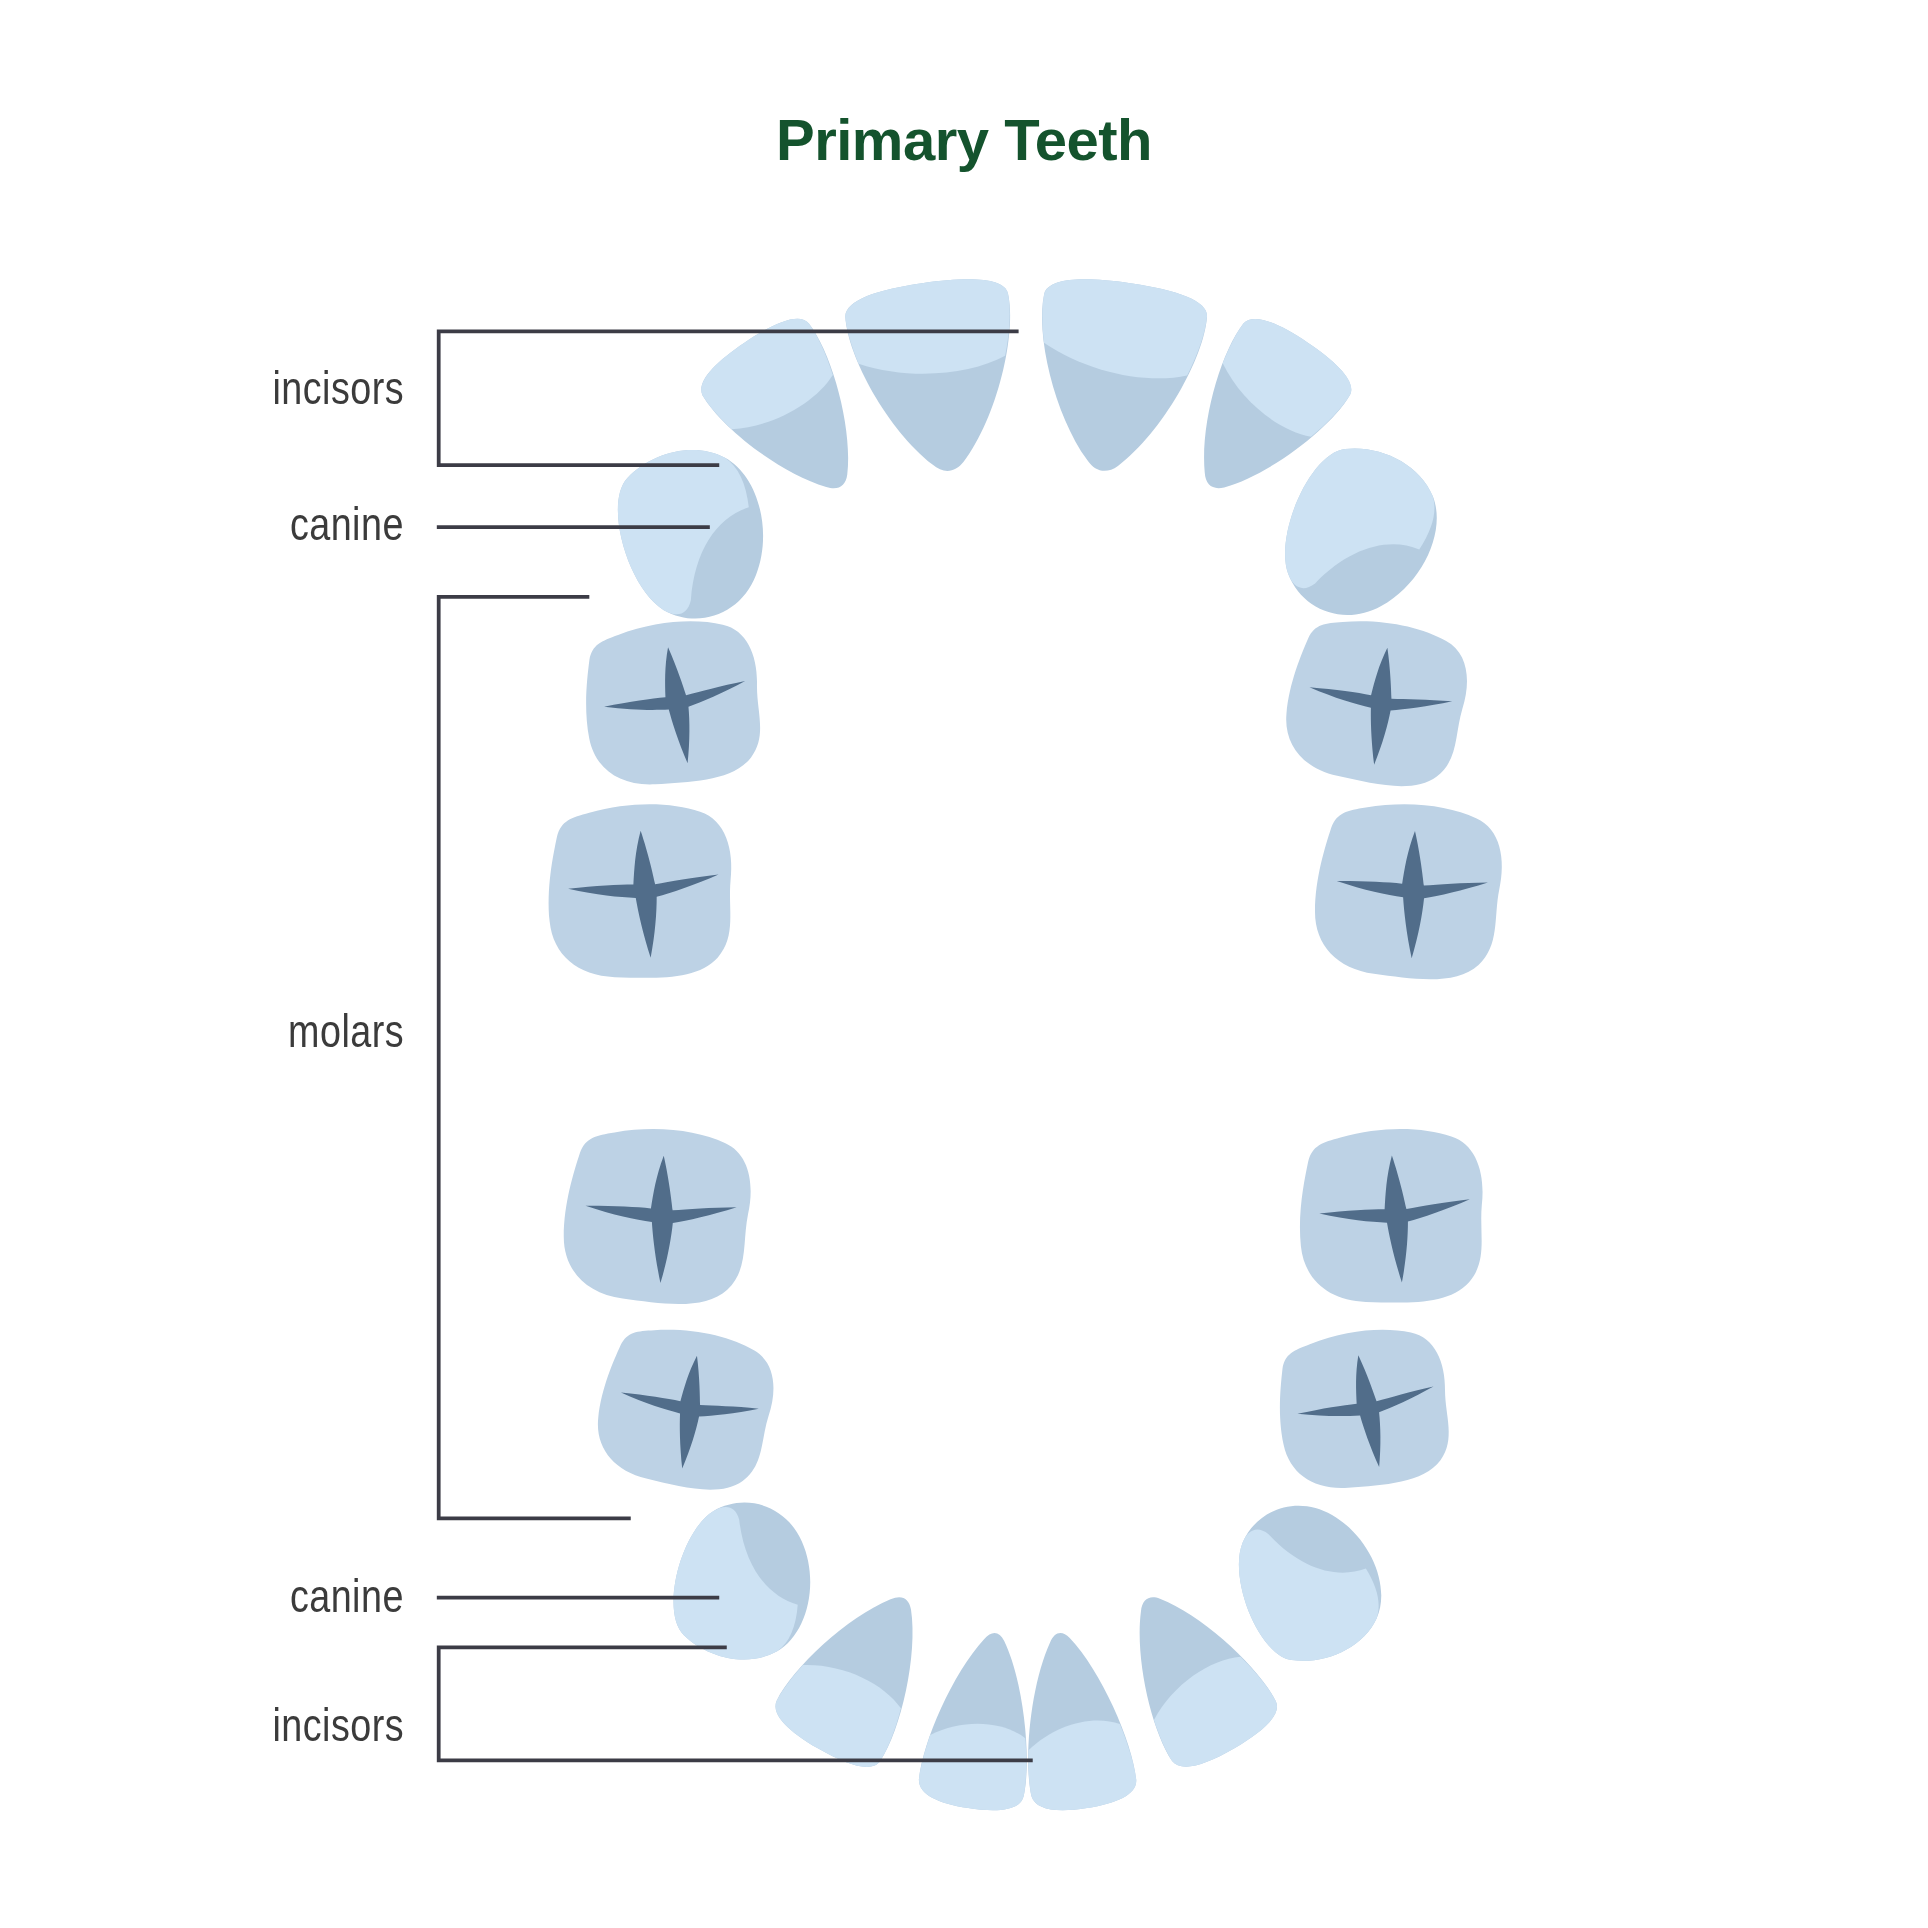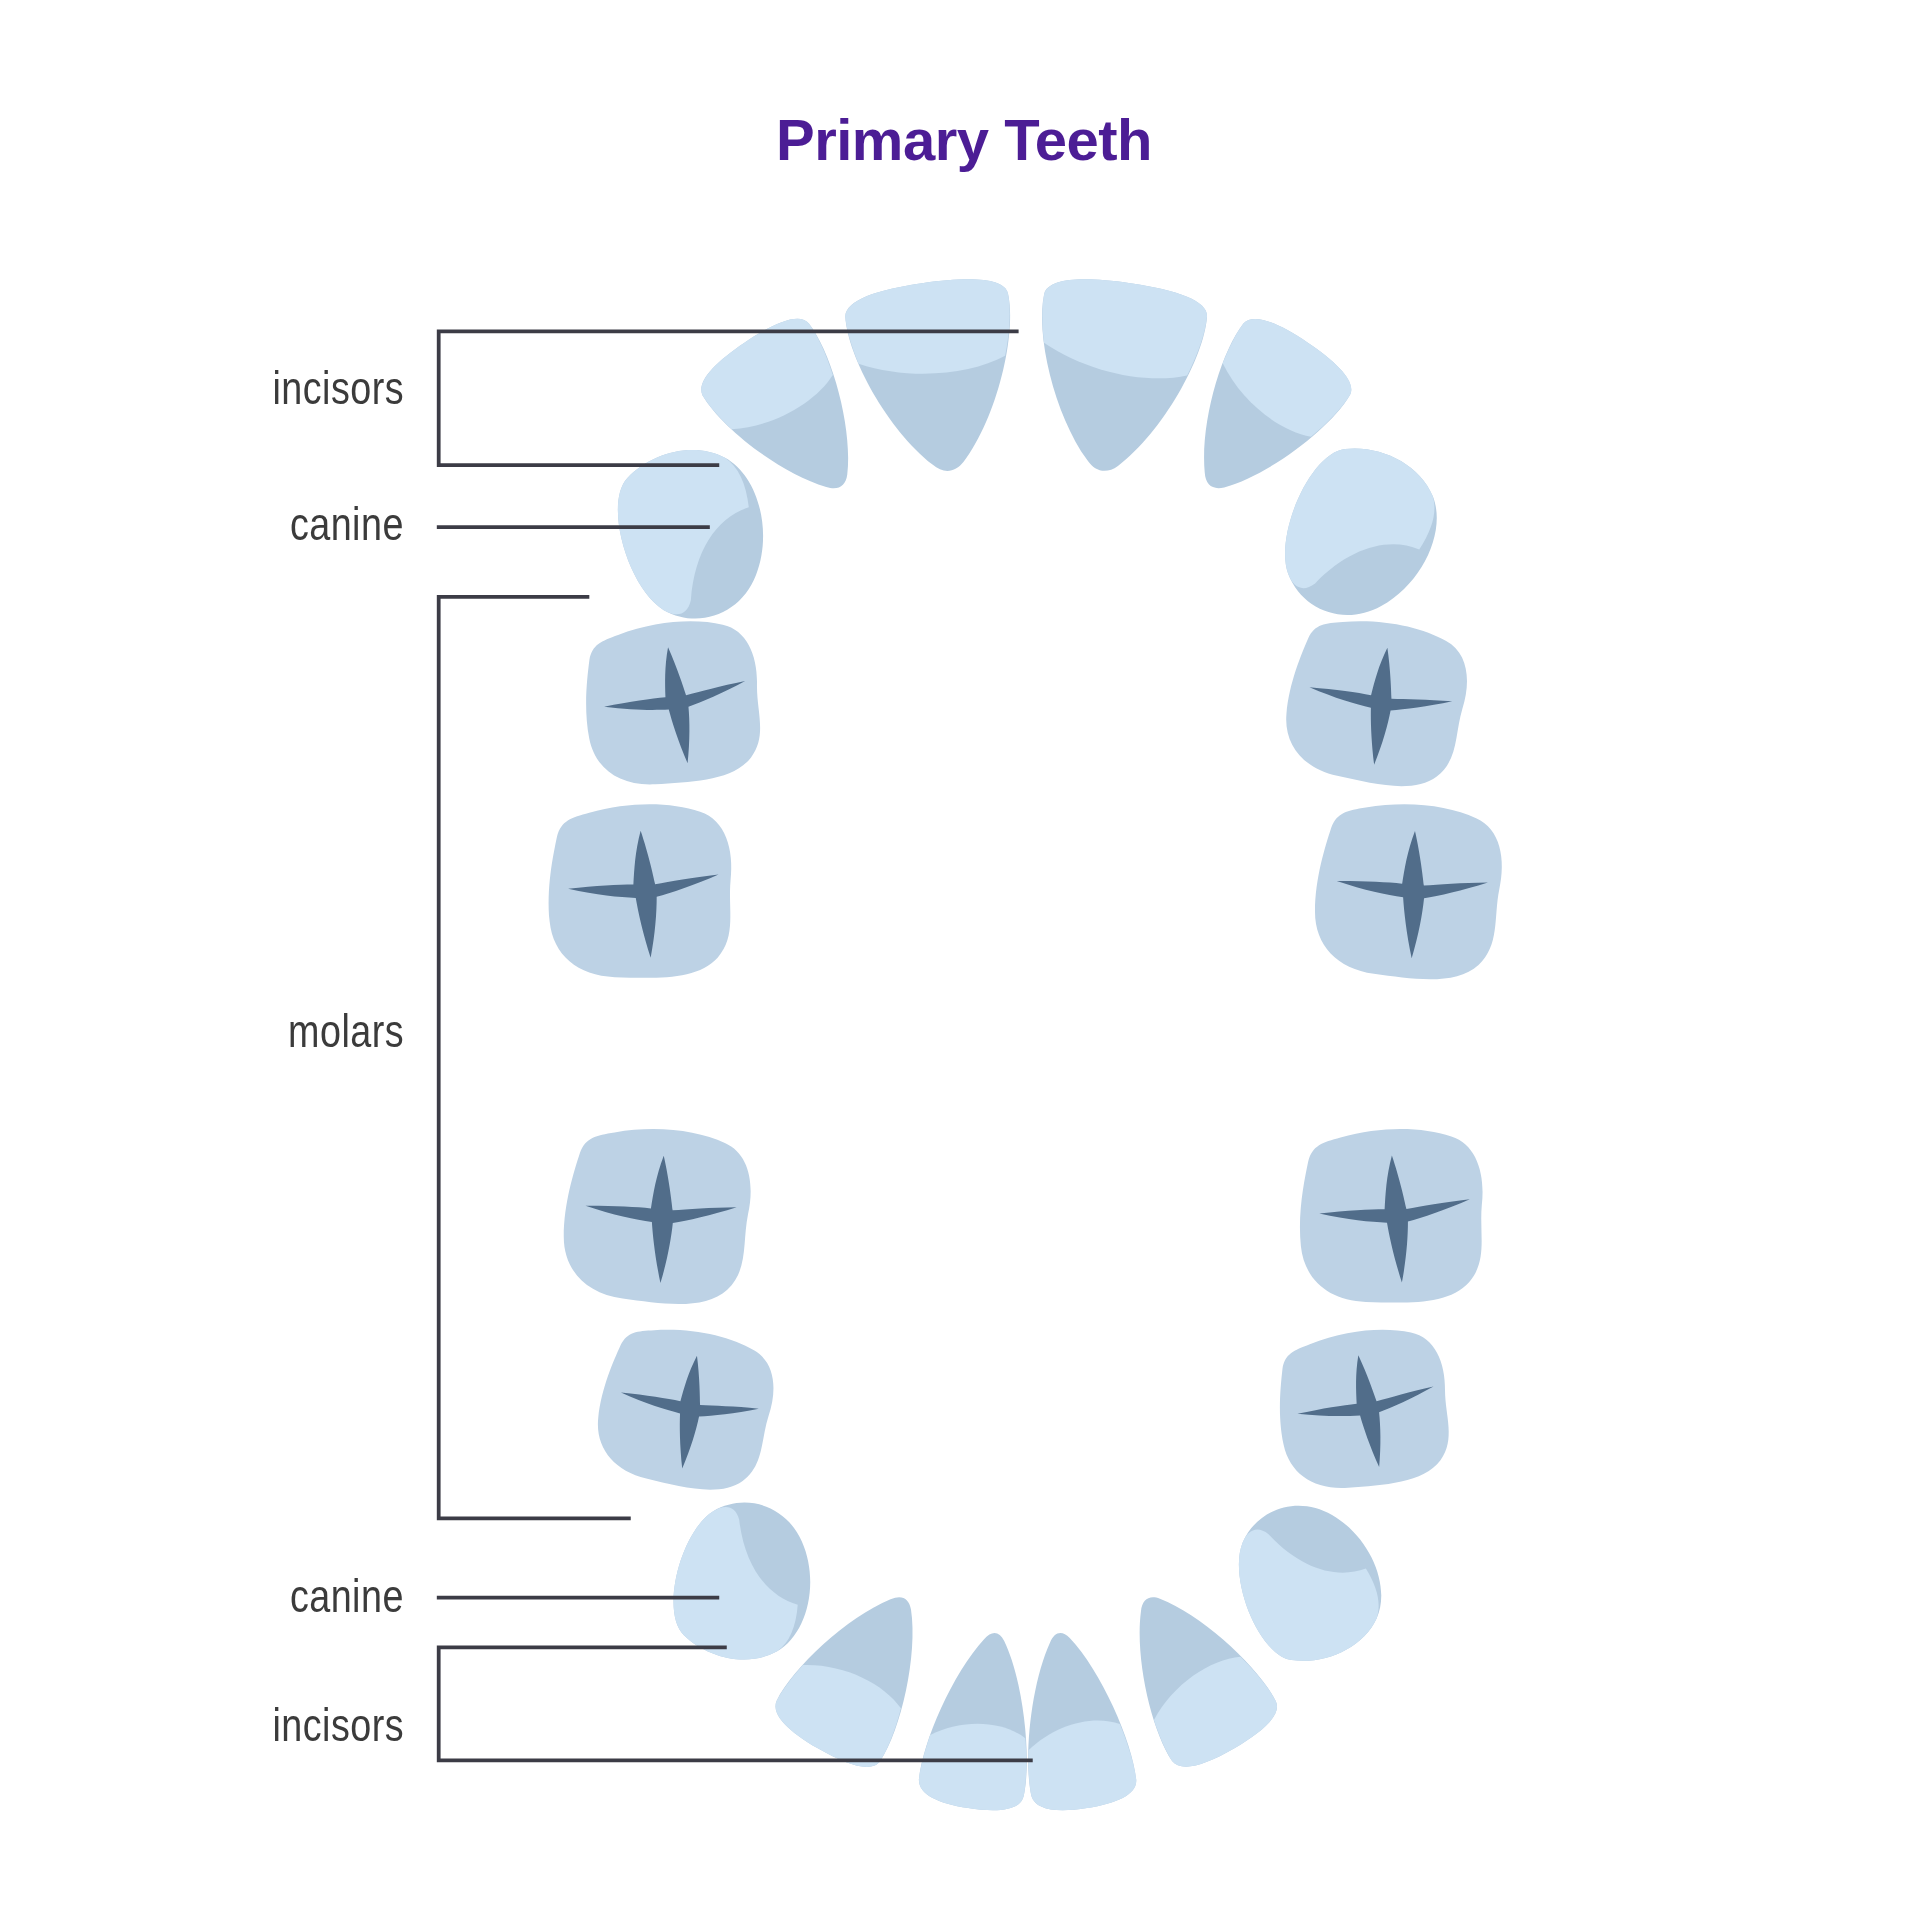--- a/index.html
+++ b/index.html
@@ -21,21 +21,21 @@
     height: 1928px;
   }
   .page-title {
     position: absolute;
     top: 111px;
     left: 0;
     width: 1928px;
     text-align: center;
     font-size: 58px;
     font-weight: bold;
-    color: #4c1d95;
+    color: #14532d;
     letter-spacing: -0.5px;
     line-height: 1;
   }
   .label {
     position: absolute;
     font-family: "Liberation Sans", sans-serif;
     font-weight: normal;
     font-size: 41px;
     color: #3b3b3b;
     white-space: nowrap;

